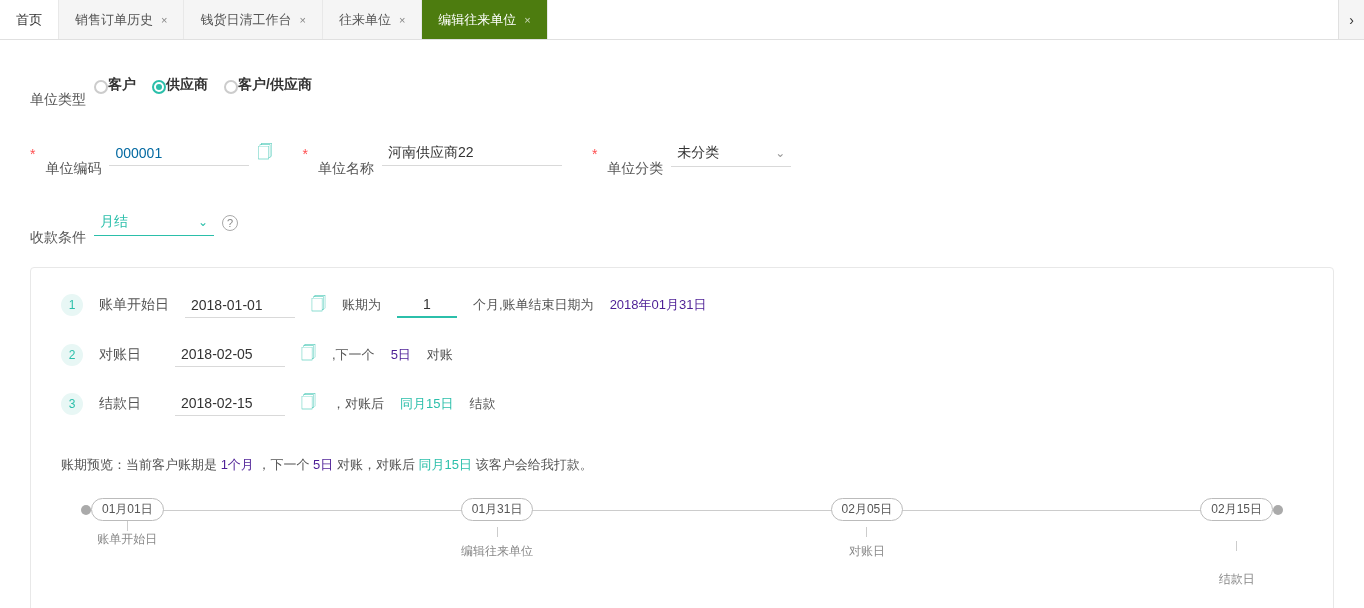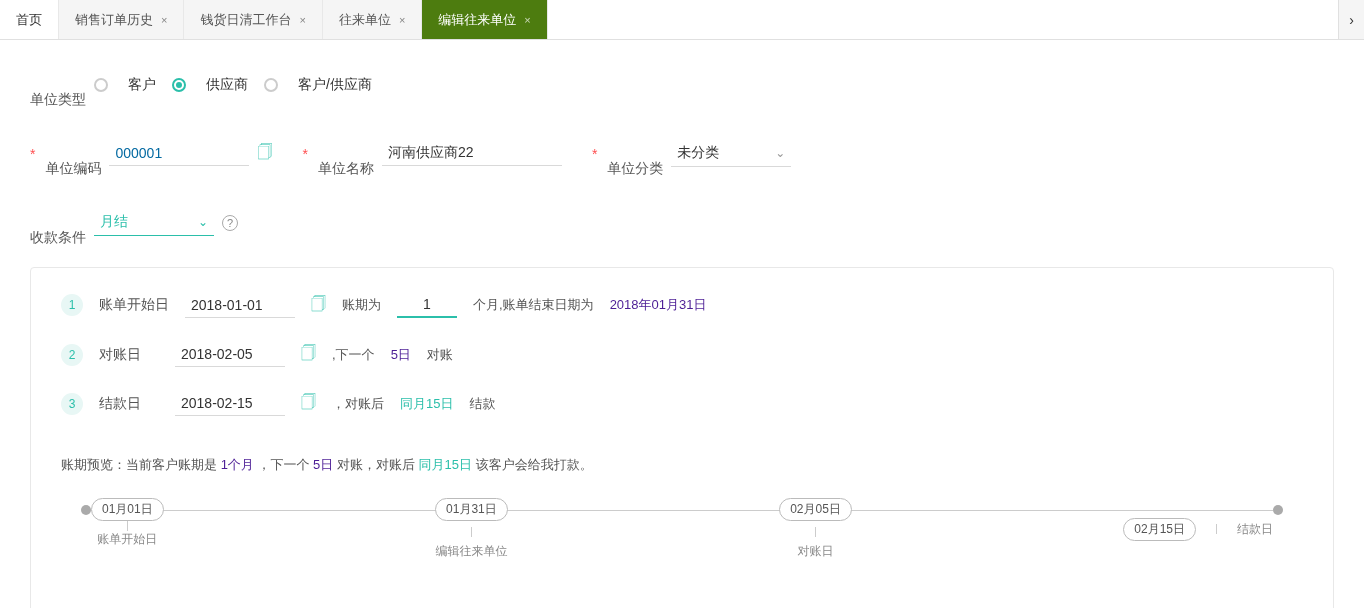--- a/index.html
+++ b/index.html
@@ -80,23 +80,24 @@
     }
 
     
     .radio-group {
       display: flex;
       align-items: center;
       gap: 16px;
     }
     .radio-item {
       display: flex;
-      align-items: center;
-      gap: 20px;
-      cursor: pointer;
+      align-items: flex-end;
+      gap: 0;
+      cursor: pointer;
+      font-weight: bold;
     }
     .radio-circle {
       width: 14px;
       height: 14px;
       border-radius: 50%;
       border: 2px solid #ccc;
       display: inline-flex;
       align-items: center;
       justify-content: center;
     }
@@ -385,21 +386,21 @@
             <div style="width:1px; height:10px; background:#ccc;"></div>
             <div style="font-size:12px; color:#888;">编辑往来单位</div>
           </div>
 
           <div style="display:flex; flex-direction:column; align-items:center; gap:6px;">
             <div style="background:#fff; border:1px solid #bbb; border-radius:12px; padding:2px 10px; font-size:12px; color:#555;">02月05日</div>
             <div style="width:1px; height:10px; background:#ccc;"></div>
             <div style="font-size:12px; color:#888;">对账日</div>
           </div>
 
-          <div style="display:flex; flex-direction:row; align-items:center; gap:20px;">
+          <div style="display:flex; flex-direction:column; align-items:center; gap:20px;">
             <div style="background:#fff; border:1px solid #bbb; border-radius:12px; padding:2px 10px; font-size:12px; color:#555;">02月15日</div>
             <div style="width:1px; height:10px; background:#ccc;"></div>
             <div style="font-size:12px; color:#888;">结款日</div>
           </div>
 
         </div>
       </div>
     </div>
 
   </div>

